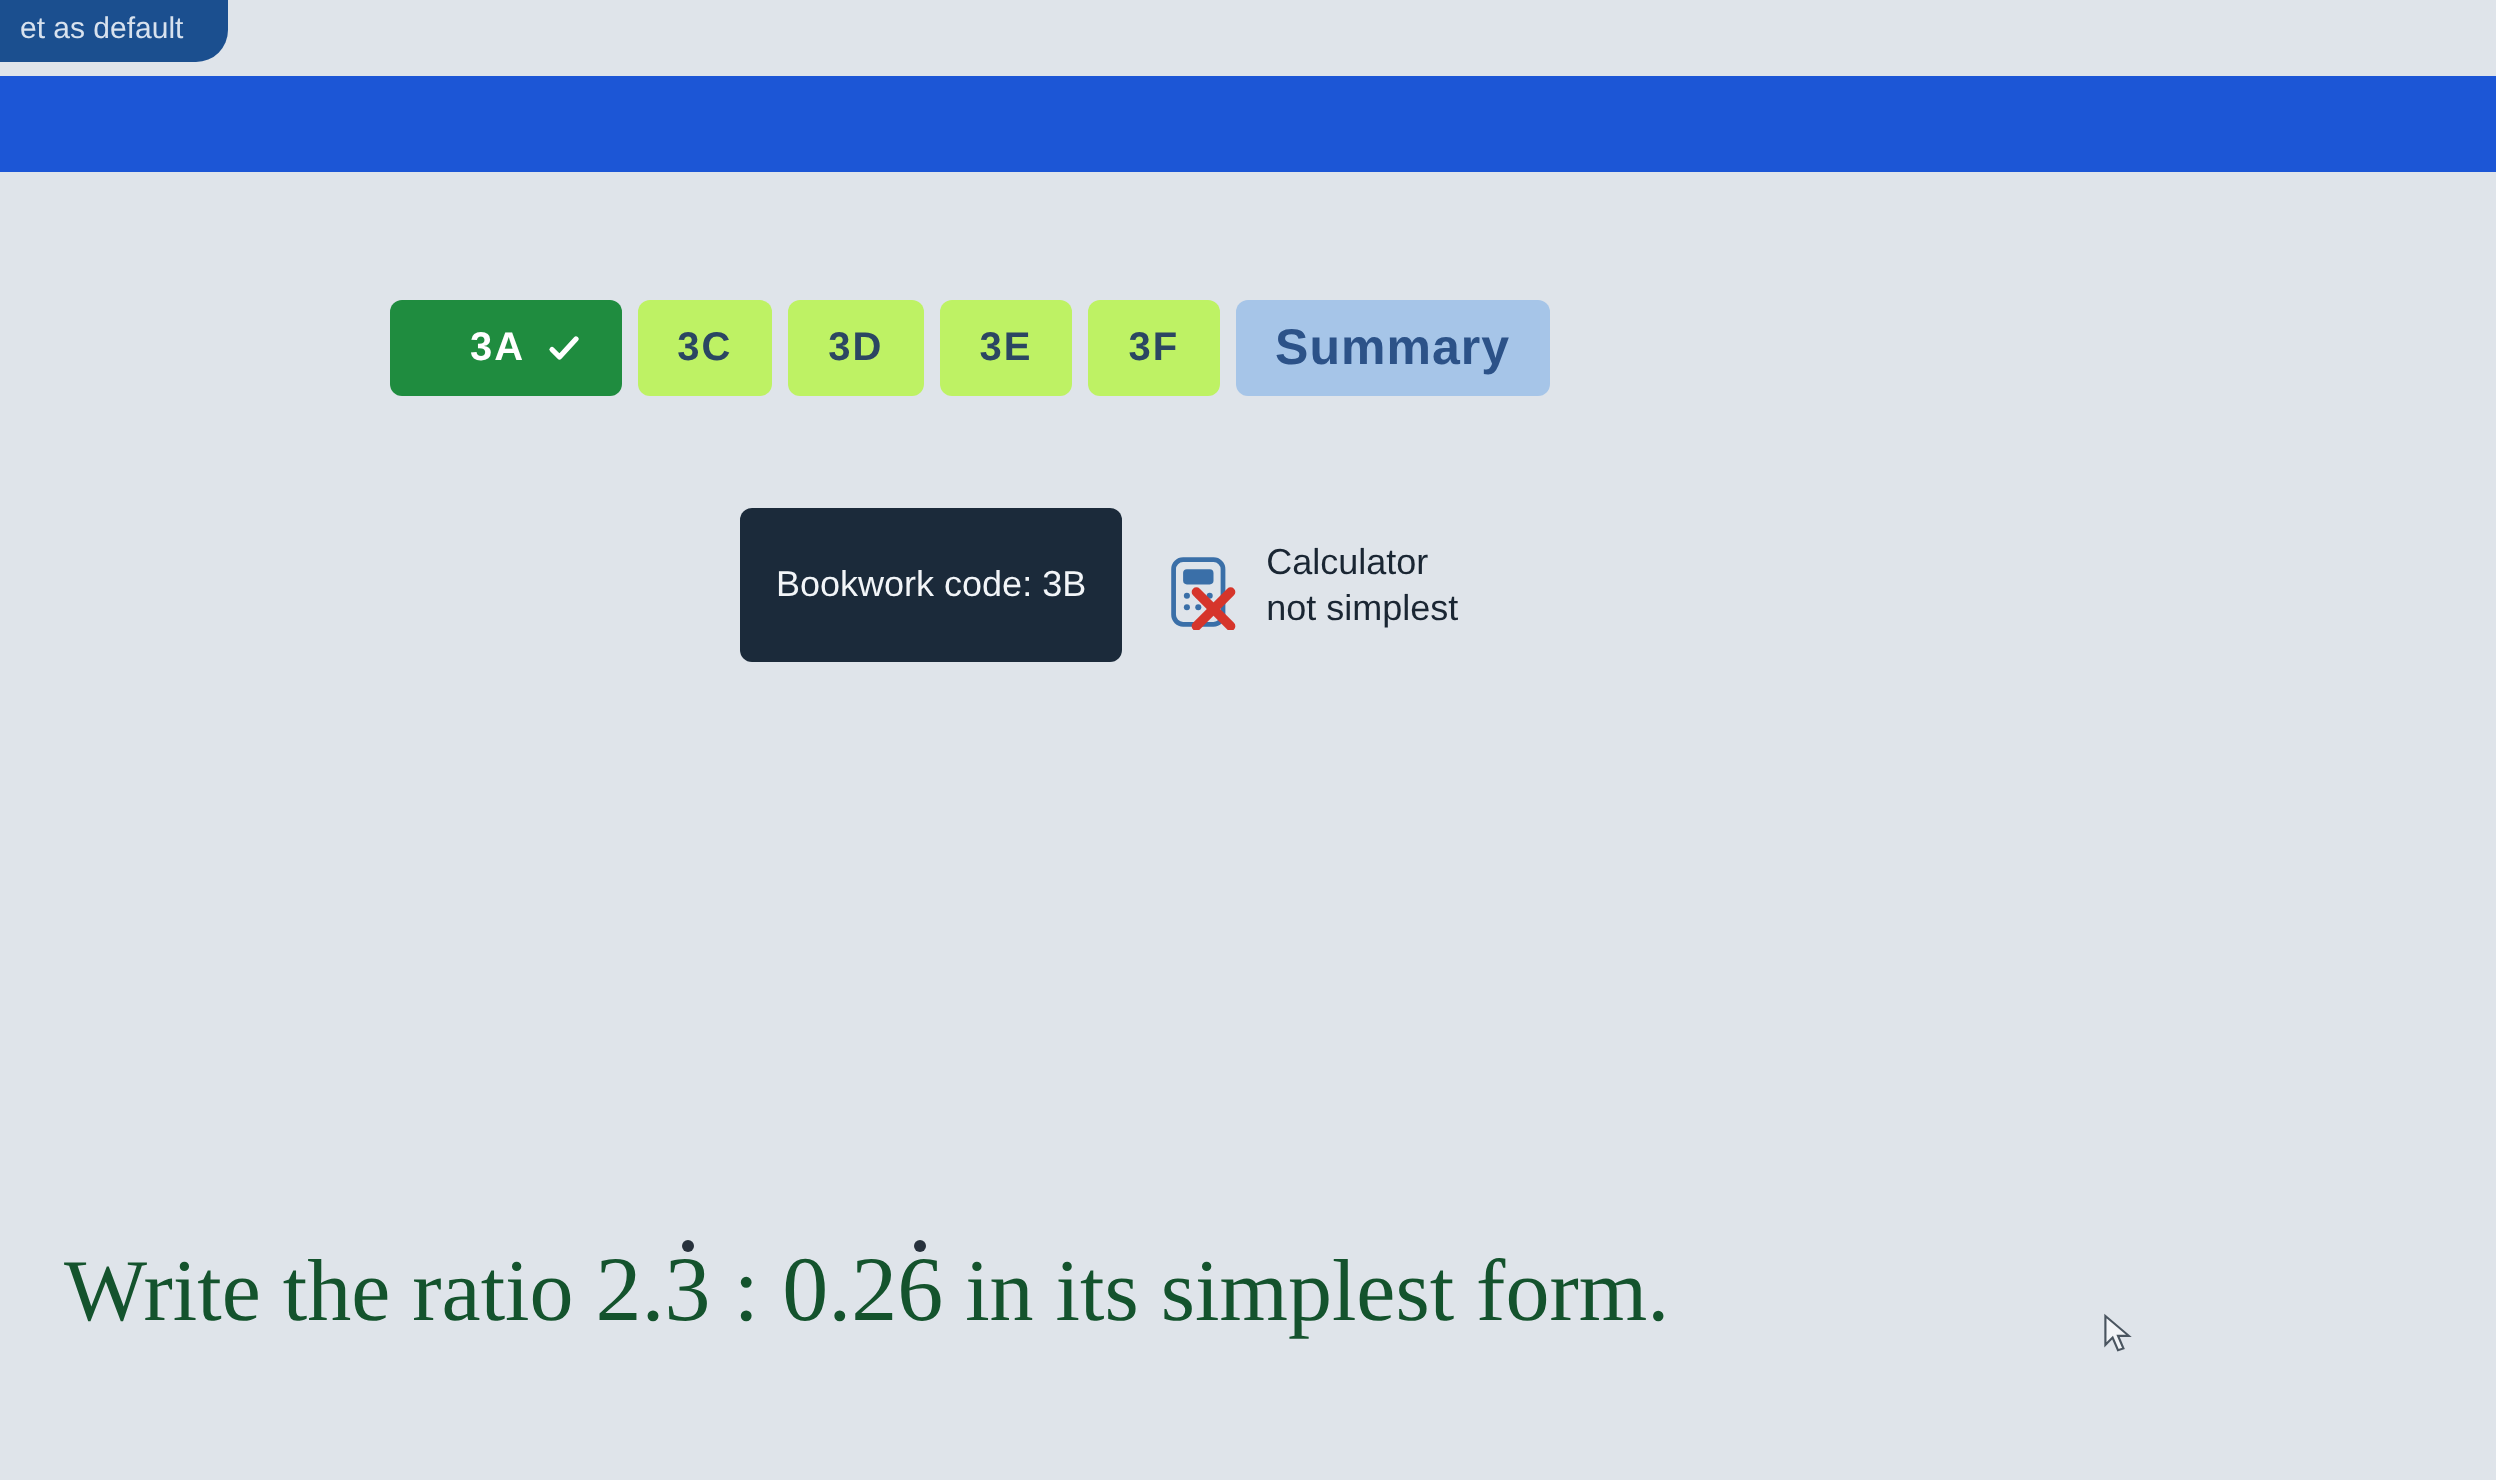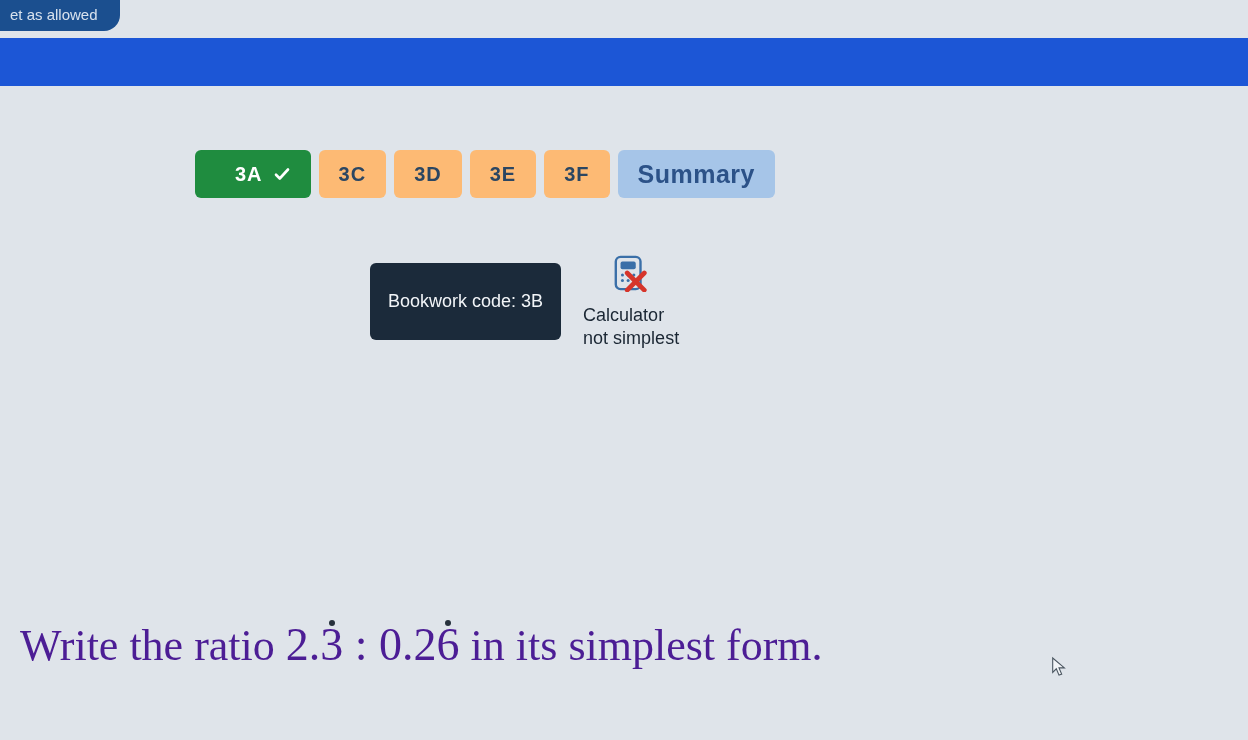--- a/index.html
+++ b/index.html
@@ -59,21 +59,21 @@
       background: #1f8c3f;
       color: #fff;
       padding-left: 40px;
     }
     .tab-dark {
       background: #14202e;
       color: #fff;
       height: 56px;
     }
     .tab-light {
-      background: #fdba74;
+      background: #bef264;
       color: #2b4662;
     }
     .tab-summary {
       background: #a6c5e8;
       color: #2c5288;
       font-weight: 700;
       letter-spacing: 0.5px;
       font-size: 25px;
     }
     .check-icon {
@@ -91,41 +91,40 @@
     .bookwork-pill {
       background: #1b2a3a;
       color: #f2f5f8;
       padding: 28px 18px;
       border-radius: 6px;
       font-size: 18px;
       font-weight: 500;
     }
     .calc-wrap {
       display: flex;
-      align-items: center;
+      align-items: flex-end;
       gap: 12px;
-      flex-direction: column;
     }
     .calc-icon {
       width: 38px;
       height: 38px;
       position: relative;
     }
     .calc-text {
       font-size: 18px;
       color: #1a2633;
       line-height: 1.25;
     }
     .question {
       position: absolute;
       top: 618px;
-      left: 20px;
+      left: 32px;
       right: 10px;
       font-size: 44px;
-      color: #4c1d95;
+      color: #14532d;
       font-family: Georgia, 'Times New Roman', serif;
       white-space: nowrap;
     }
     .ratio {
       font-family: Georgia, 'Times New Roman', serif;
       font-size: 46px;
     }
     .dot-over {
       position: relative;
       display: inline-block;
@@ -147,21 +146,21 @@
       left: 1050px;
       width: 18px;
       height: 22px;
       pointer-events: none;
     }
   </style>
 </head>
 <body>
 
 <div class="top-pill">
-  <span>et as allowed</span>
+  <span>et as default</span>
 </div>
 
 <div class="blue-bar"></div>
 
 <div class="tabs-row">
   <div class="tab tab-green">
     <span>3A</span>
     <svg class="check-icon" viewBox="0 0 24 24" fill="none" stroke="#fff" stroke-width="3.5" stroke-linecap="round" stroke-linejoin="round">
       <polyline points="4 13 9 18 20 6"></polyline>
     </svg>

